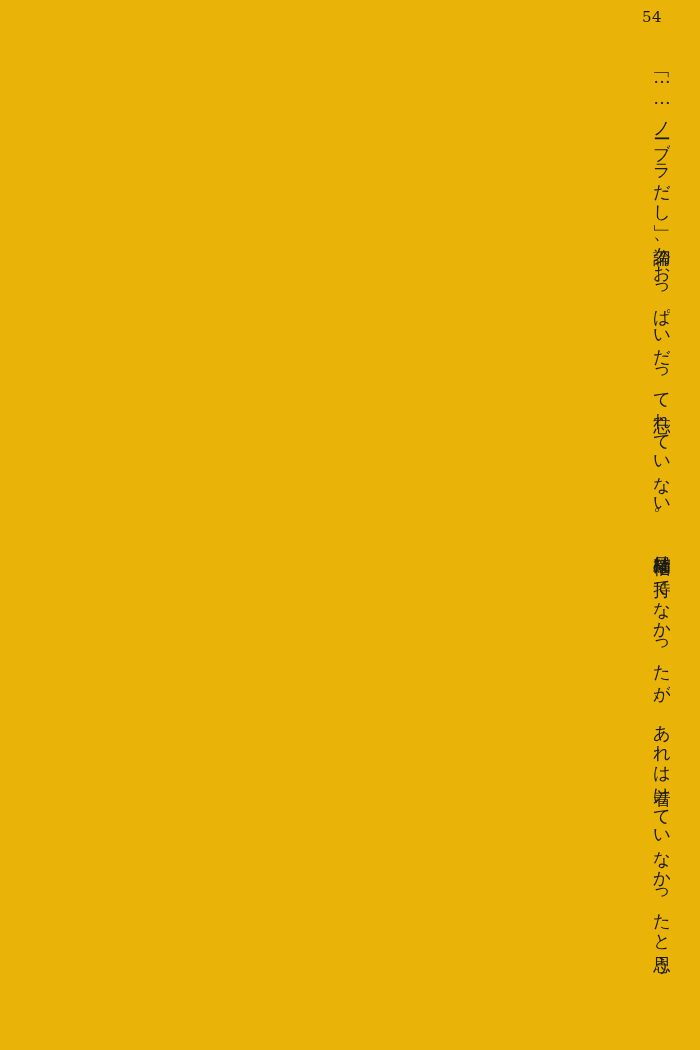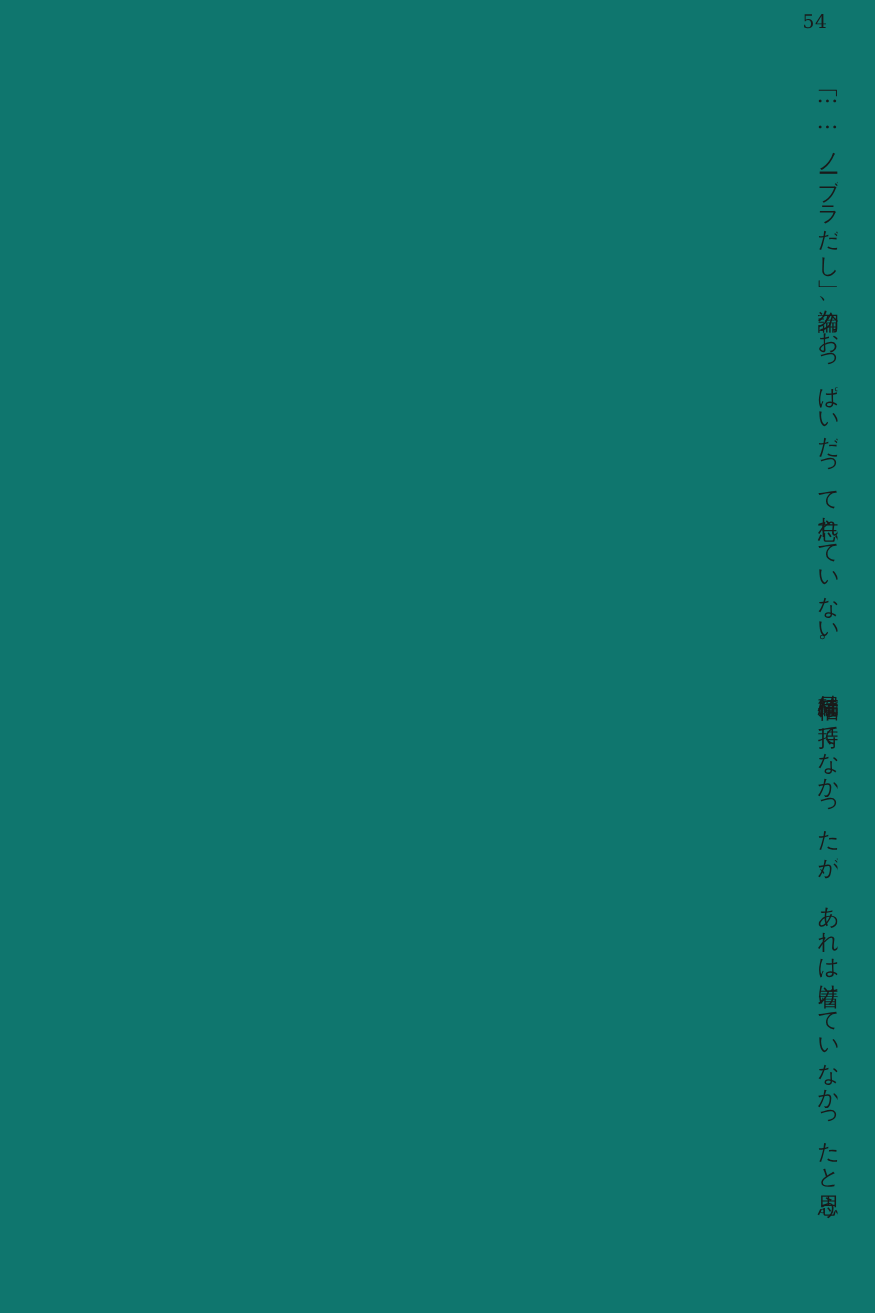--- a/index.html
+++ b/index.html
@@ -12,21 +12,21 @@
     height: 1050px;
     overflow: hidden;
     font-family: "DejaVu Serif", "Liberation Serif", serif;
     color: #1a1a1a;
   }
   .page {
     position: relative;
     width: 700px;
     height: 1050px;
     box-sizing: border-box;
-    background: #0f766e;
+    background: #eab308;
   }
   .page-number {
     position: absolute;
     top: 8px;
     right: 38px;
     font-size: 15px;
     font-family: "DejaVu Serif", "Liberation Serif", serif;
     color: #1a1a1a;
     letter-spacing: 0.5px;
   }

